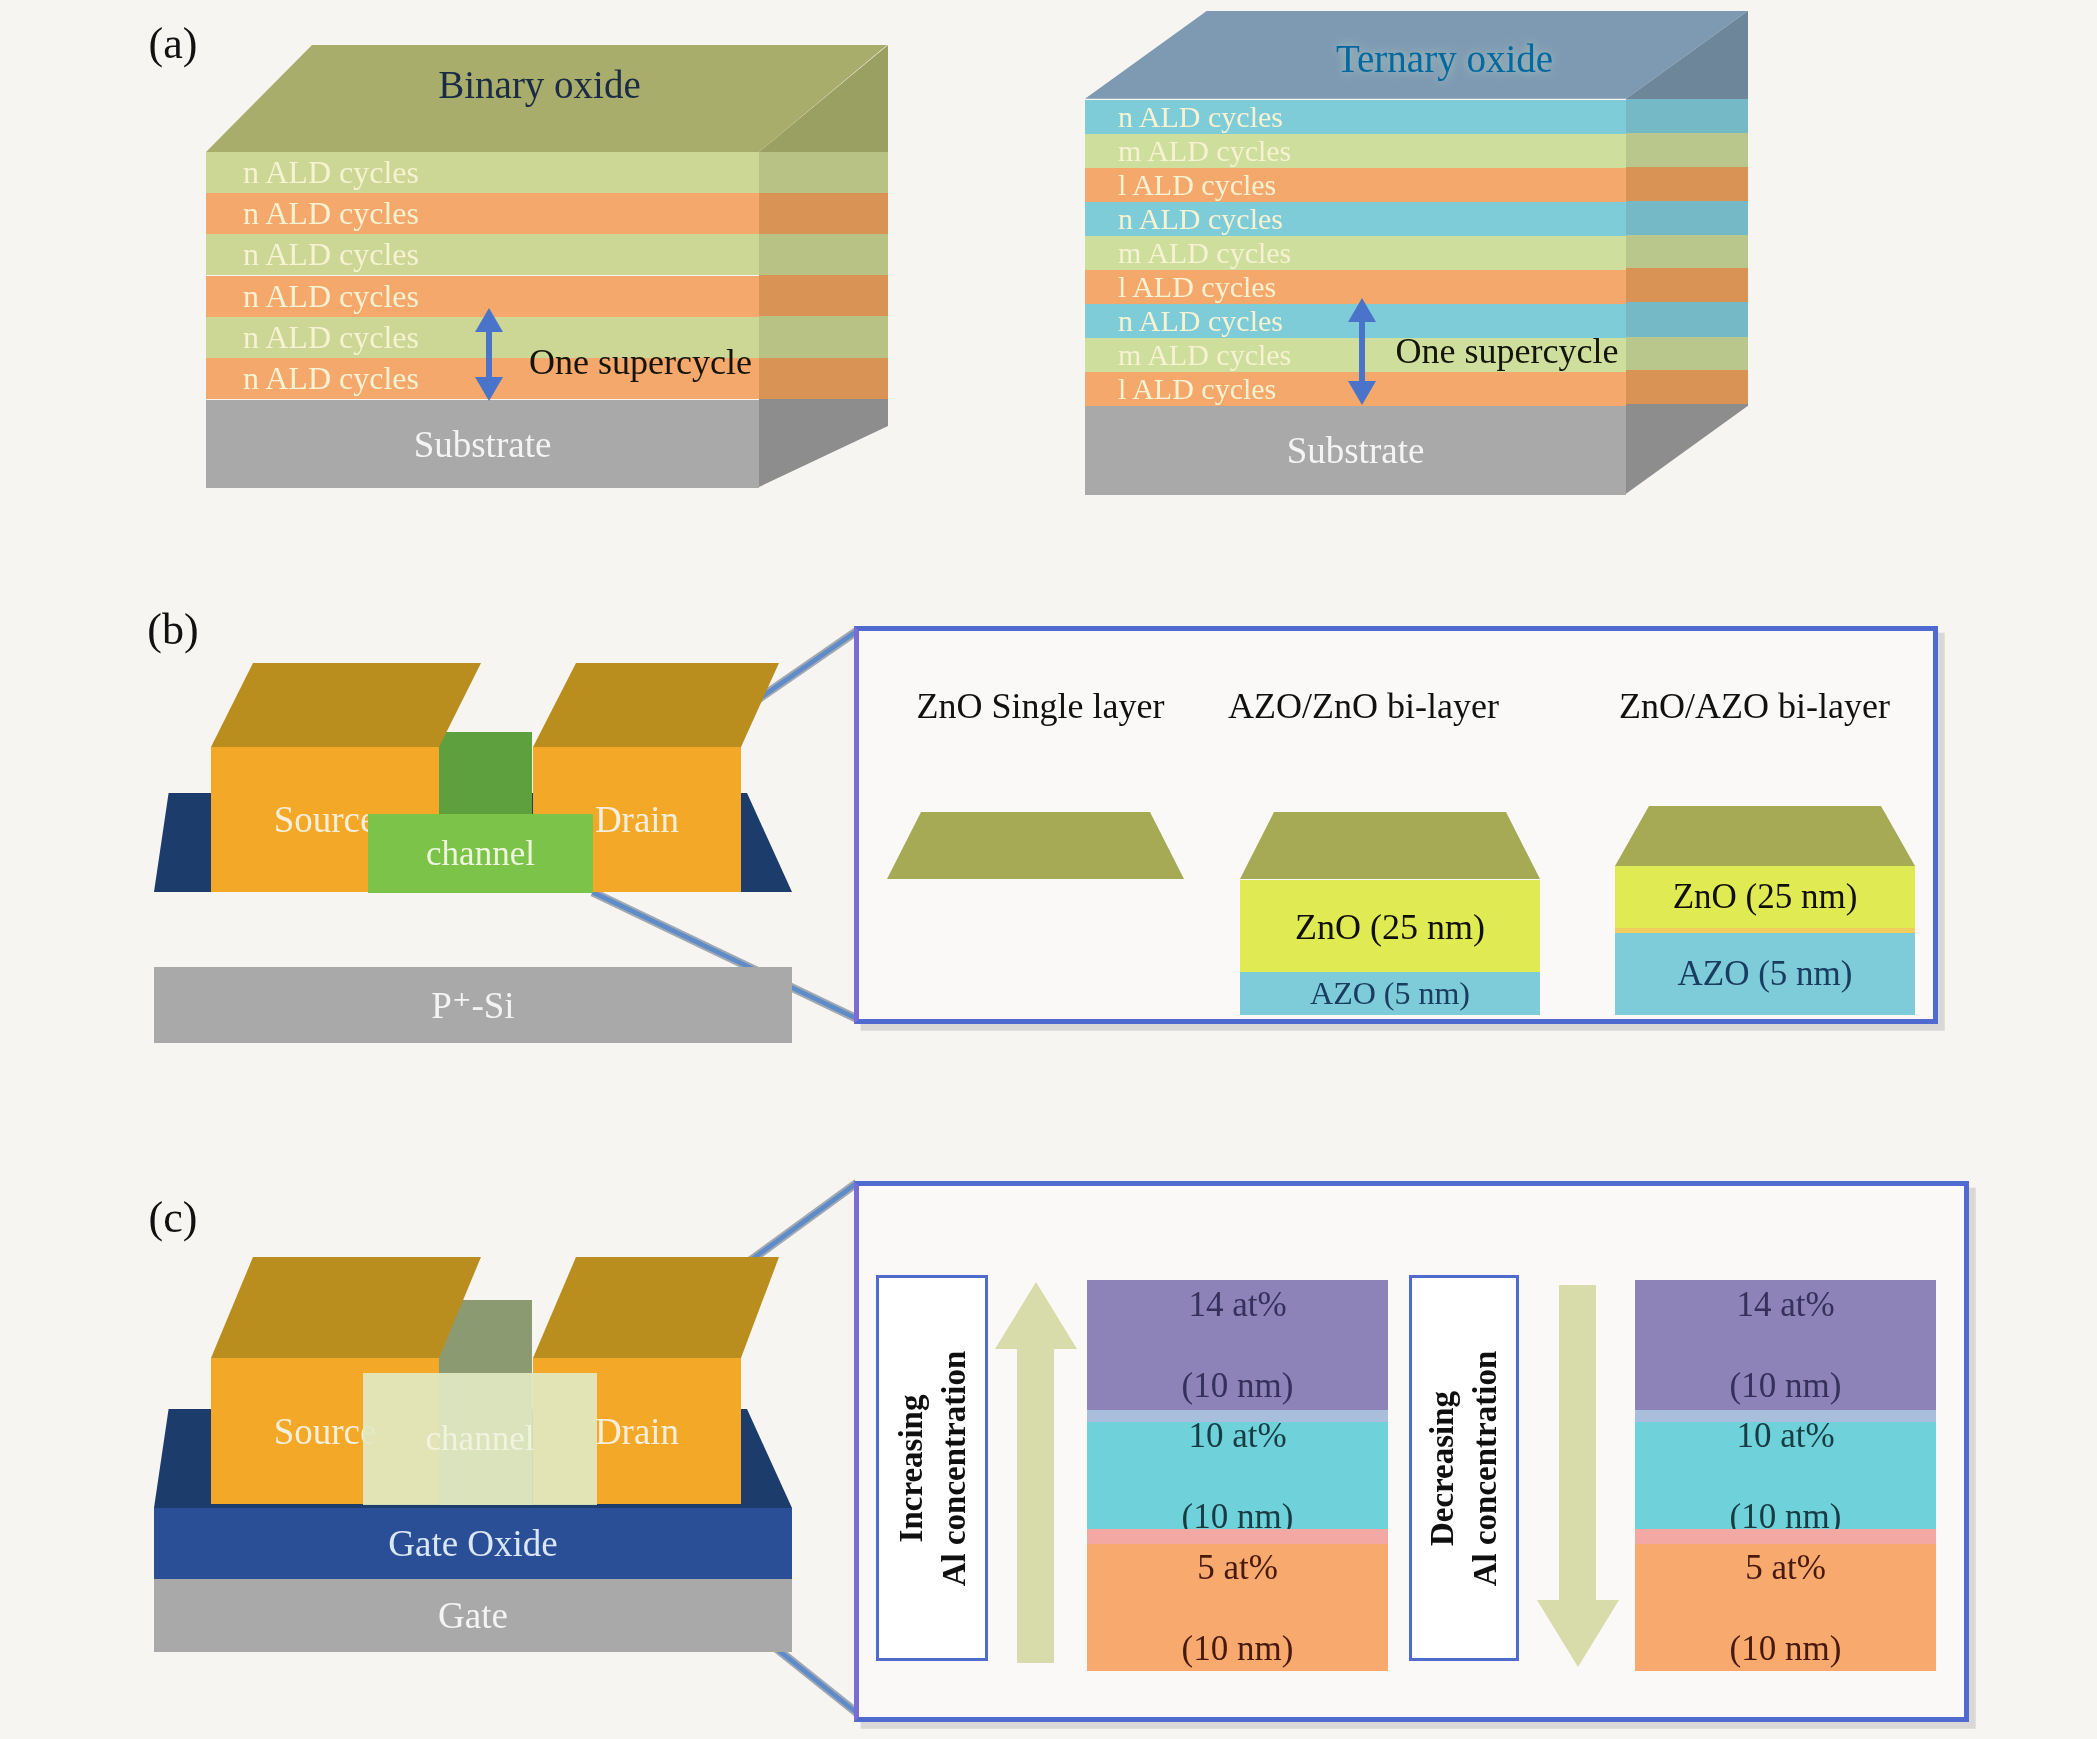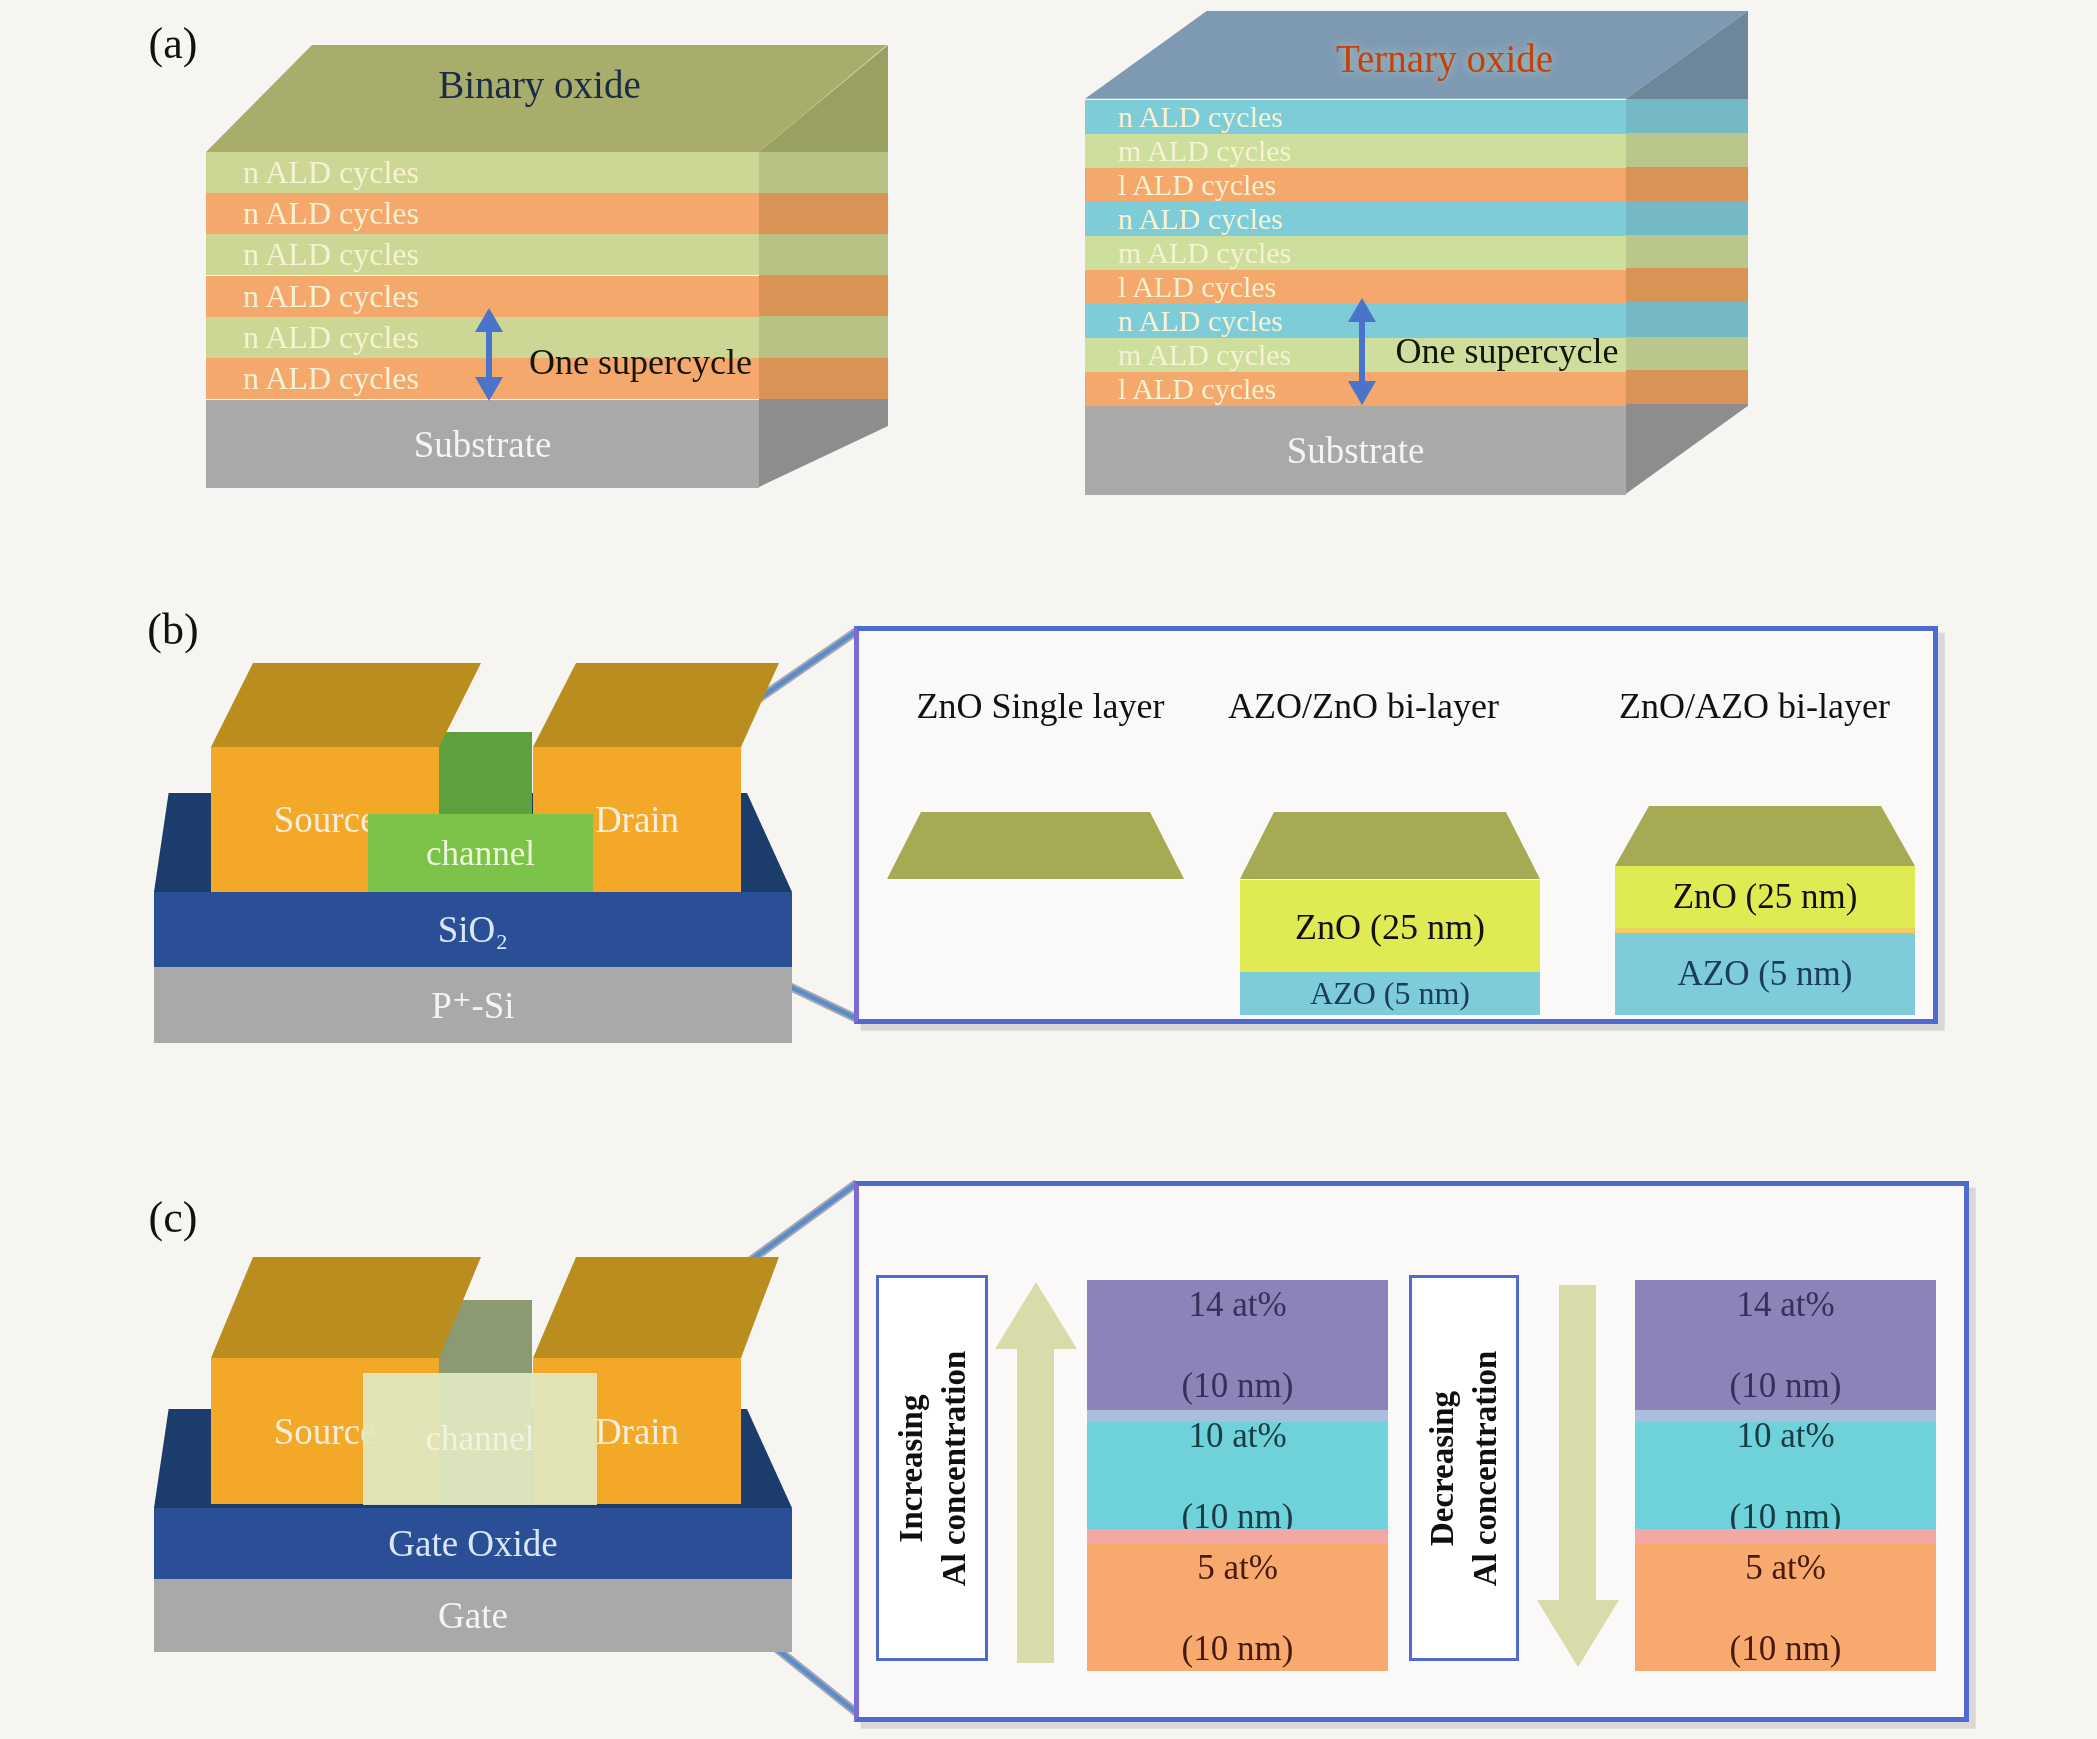--- a/index.html
+++ b/index.html
@@ -77,21 +77,21 @@
 
   <div class="face" style="left:206px;top:400px;width:553px;height:88px;background:var(--substrate);"></div>
   <div class="lbl" style="left:206px;top:400px;width:553px;height:88px;font-size:37px;color:#f4f4f4;">Substrate</div>
 
   <div class="tri" style="left:475px;top:308px;border-left:14.6px solid transparent;border-right:14.6px solid transparent;border-bottom:24px solid var(--arrow-blue);"></div>
   <div class="face" style="left:486px;top:329px;width:6px;height:51px;background:var(--arrow-blue);"></div>
   <div class="tri" style="left:475px;top:377px;border-left:14.6px solid transparent;border-right:14.6px solid transparent;border-top:24px solid var(--arrow-blue);"></div>
   <div class="lbl" style="left:514px;top:341px;width:253px;height:41px;font-size:36px;color:#141407;">One supercycle</div>
 
   <div class="face" style="left:1085px;top:10.7px;width:663px;height:88px;background:var(--ternary-top);clip-path:polygon(0px 88px,541px 88px,663px 0px,122px 0px);"></div>
-  <div class="lbl" style="left:1238px;top:35px;width:413px;height:47px;font-size:39px;color:#c2410c;text-shadow:0 0 9.3px rgba(190,215,190,0.9);">Ternary oxide</div>
+  <div class="lbl" style="left:1238px;top:35px;width:413px;height:47px;font-size:39px;color:#0369a1;text-shadow:0 0 9.3px rgba(190,215,190,0.9);">Ternary oxide</div>
   <div class="face" style="left:1626px;top:10.7px;width:122px;height:483px;clip-path:polygon(0px 88px,122px 0px,122px 395px,0px 483px);background:linear-gradient(180deg,#6e8699 0%,#6e8699 18.2%,#74b9c5 18.2%,#74b9c5 25.2%,#b9c68c 25.2%,#b9c68c 32.2%,#d89355 32.2%,#d89355 39.3%,#74b9c5 39.3%,#74b9c5 46.3%,#b9c68c 46.3%,#b9c68c 53.3%,#d89355 53.3%,#d89355 60.3%,#74b9c5 60.3%,#74b9c5 67.4%,#b9c68c 67.4%,#b9c68c 74.4%,#d89355 74.4%,#d89355 81.4%,#8d8d8d 81.4%,#8d8d8d 100%);"></div>
 
   <div class="layer layer9" style="left:1085px;top:100px;width:541px;height:34px;background:var(--layer-cyan);">
       <span style="padding-left:33px;">n ALD cycles</span>
     </div>
   <div class="layer layer9" style="left:1085px;top:134px;width:541px;height:34px;background:var(--layer-green2);">
       <span style="padding-left:33px;">m ALD cycles</span>
     </div>
   <div class="layer layer9" style="left:1085px;top:168px;width:541px;height:34px;background:var(--layer-orange);">
       <span style="padding-left:33px;">l ALD cycles</span>
@@ -131,23 +131,20 @@
   <div class="face lbl" style="left:211px;top:747px;width:228px;height:145px;background:var(--gold);font-size:37px;color:#f5eeda;">
       <span>Source</span>
     </div>
   <div class="face" style="left:533px;top:663px;width:246px;height:84px;background:var(--gold-top);clip-path:polygon(0px 84px,208px 84px,246px 0px,43px 0px);"></div>
   <div class="face lbl" style="left:533px;top:747px;width:208px;height:145px;background:var(--gold);font-size:37px;color:#f5eeda;">
       <span>Drain</span>
     </div>
   <div class="face lbl" style="left:368px;top:814px;width:225px;height:79px;background:var(--chan-green);font-size:35px;color:#eef6dd;">
       <span>channel</span>
     </div>
-  <div class="face lbl" style="left:154px;top:892px;width:638px;height:75px;background:var(--ox-blue);font-size:37px;color:#d9e7f7;">
-      <span>SiO₂</span>
-    </div>
   <div class="face lbl" style="left:154px;top:967px;width:638px;height:76px;background:var(--substrate);font-size:37px;color:#f4f4f4;">
       <span>P⁺-Si</span>
     </div>
 
   <div class="inset" style="left:854px;top:626px;width:1084px;height:398px;"></div>
 
   <div class="lbl" style="left:894px;top:685px;width:293px;height:41px;font-size:36px;color:#111;">ZnO Single layer</div>
   <div class="lbl" style="left:1217px;top:685px;width:293px;height:41px;font-size:36px;color:#111;">AZO/ZnO bi-layer</div>
   <div class="lbl" style="left:1608px;top:685px;width:293px;height:41px;font-size:36px;color:#111;">ZnO/AZO bi-layer</div>
 

